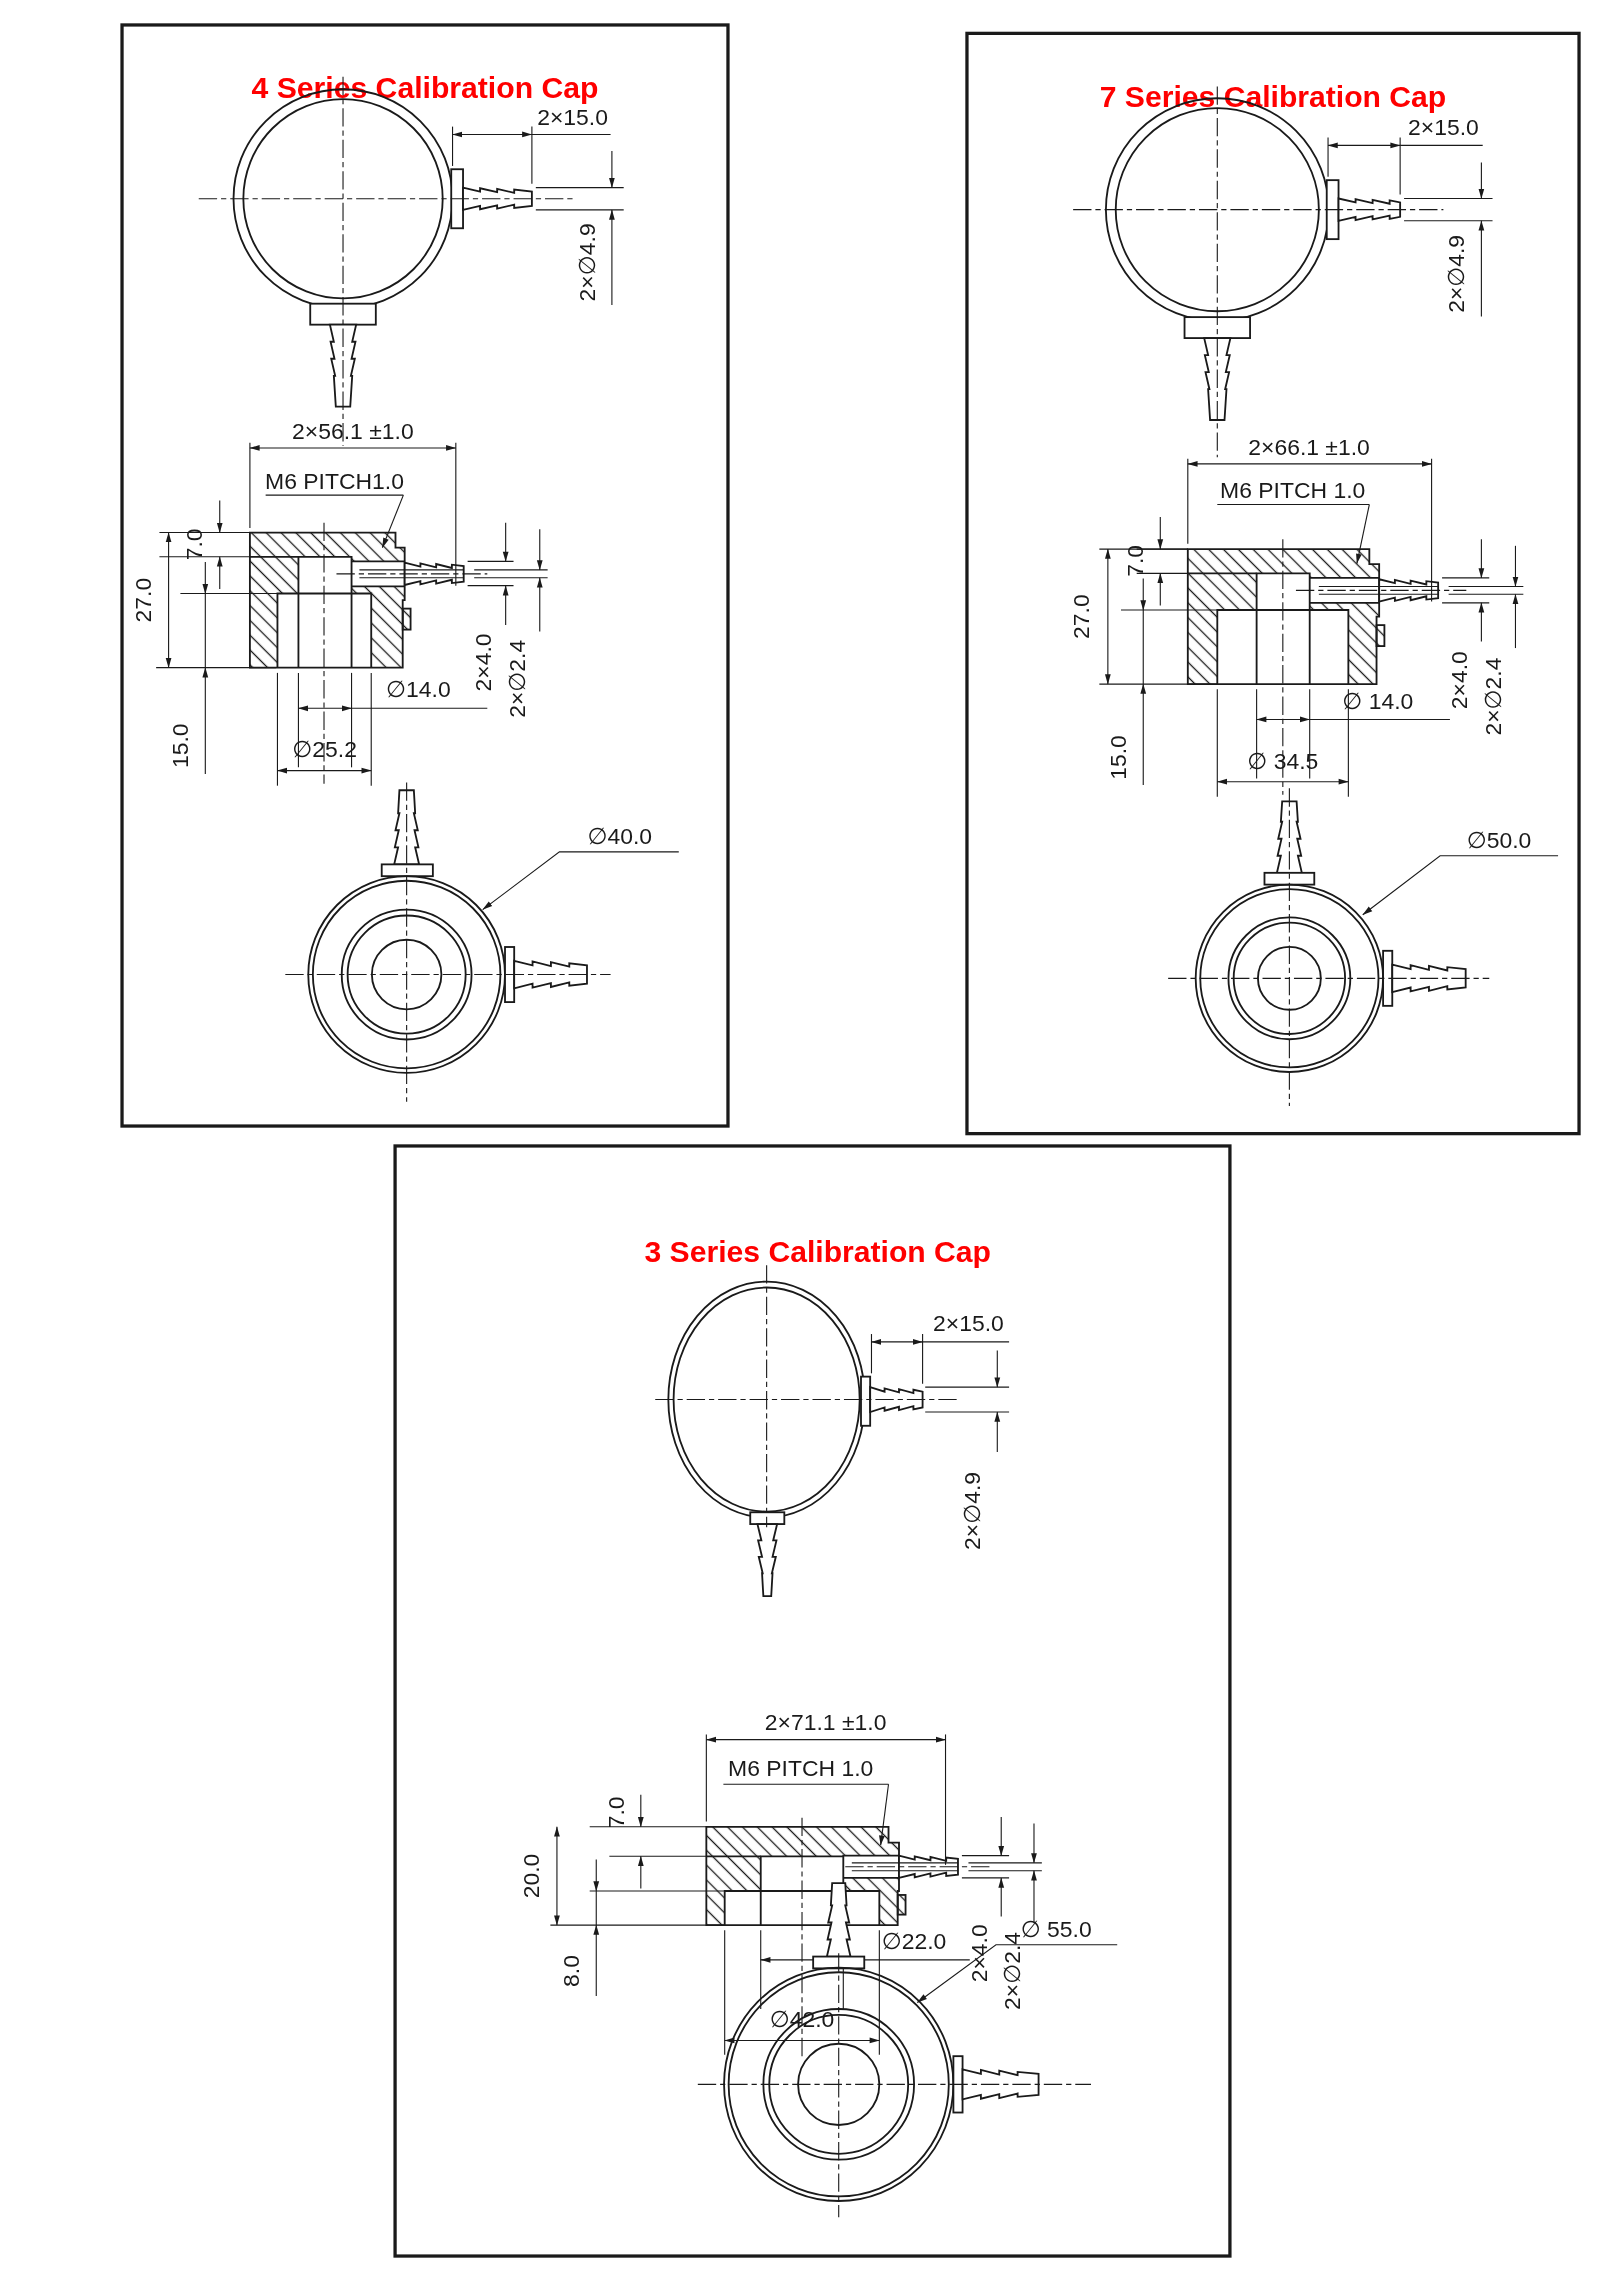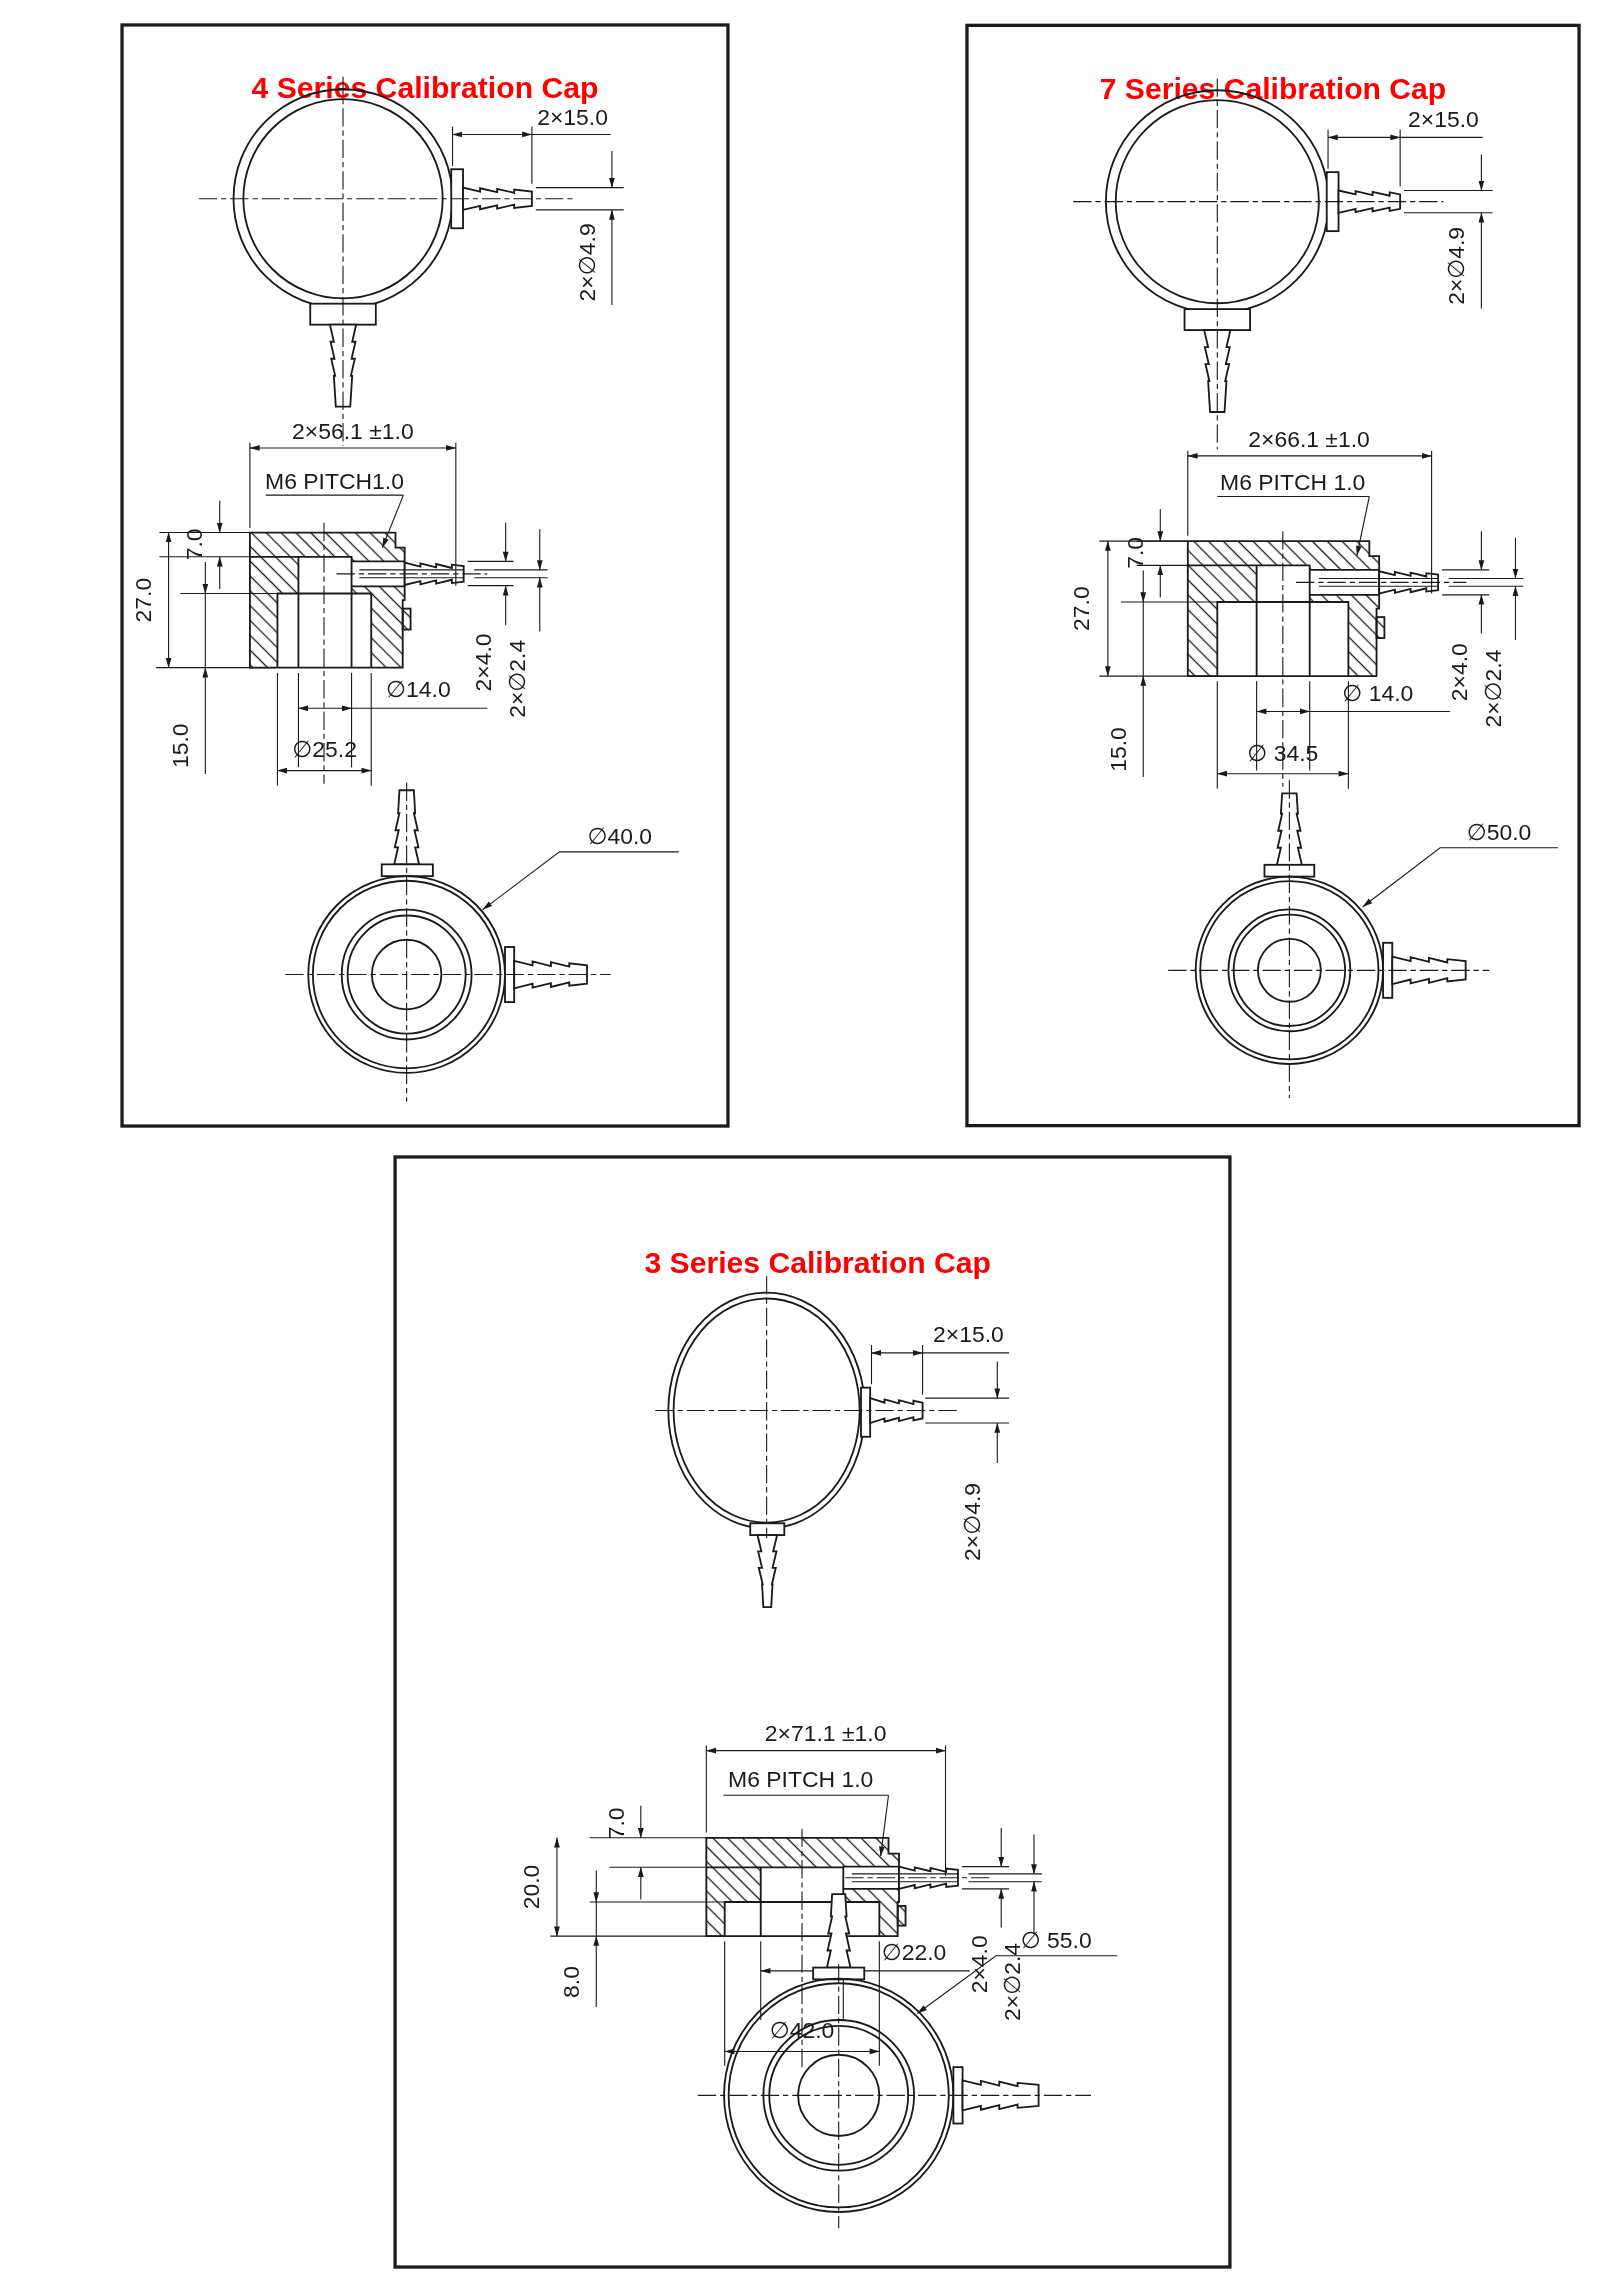--- a/index.html
+++ b/index.html
@@ -143,21 +143,21 @@
     <line class="cl" x1="252" y1="1451" x2="748" y2="1451"></line>
     <line class="cl" x1="437" y1="1158" x2="437" y2="1645"></line>
     <g>
       <polyline class="thin" points="553,1352 670,1264 852,1264" marker-start="url(#ar1)"></polyline>
       <text x="762" y="1252" text-anchor="middle">∅40.0</text>
     </g>
   </g>
 </svg>
 </div>
 
-<div class="panel" style="left:921px;top:23px;width:616px;height:1105px;padding-left:44px;">
+<div class="panel" style="left:921px;top:31px;width:616px;height:1105px;padding-left:44px;">
 <svg width="616" height="1105" viewBox="0 0 940 1685">
   <defs>
     <pattern id="hp2" width="16" height="16" patternUnits="userSpaceOnUse" patternTransform="rotate(-45)">
       <line x1="8" y1="0" x2="8" y2="16" stroke="#1a1a1a" stroke-width="2"></line>
     </pattern>
     <marker id="ar2" viewBox="0 0 14 10" refX="13.5" refY="5" markerWidth="16" markerHeight="11" orient="auto-start-reverse" markerUnits="userSpaceOnUse">
       <path d="M14 5 L0 1 L0 9 Z" fill="#1a1a1a"></path>
     </marker>
   </defs>
 
@@ -277,21 +277,21 @@
     <line class="cl" x1="310" y1="1445" x2="800" y2="1445"></line>
     <line class="cl" x1="495" y1="1155" x2="495" y2="1640"></line>
     <g>
       <polyline class="thin" points="607,1348 725,1258 905,1258" marker-start="url(#ar2)"></polyline>
       <text x="815" y="1246" text-anchor="middle">∅50.0</text>
     </g>
   </g>
 </svg>
 </div>
 
-<div class="panel" style="left:393px;top:1144px;width:839px;height:1114px;margin-top:11px;">
+<div class="panel" style="left:393px;top:1144px;width:839px;height:1114px;">
 <svg width="839" height="1114" viewBox="0 0 1280 1700">
   <defs>
     <pattern id="hp3" width="16" height="16" patternUnits="userSpaceOnUse" patternTransform="rotate(-45)">
       <line x1="8" y1="0" x2="8" y2="16" stroke="#1a1a1a" stroke-width="2"></line>
     </pattern>
     <marker id="ar3" viewBox="0 0 14 10" refX="13.5" refY="5" markerWidth="16" markerHeight="11" orient="auto-start-reverse" markerUnits="userSpaceOnUse">
       <path d="M14 5 L0 1 L0 9 Z" fill="#1a1a1a"></path>
     </marker>
   </defs>
 

